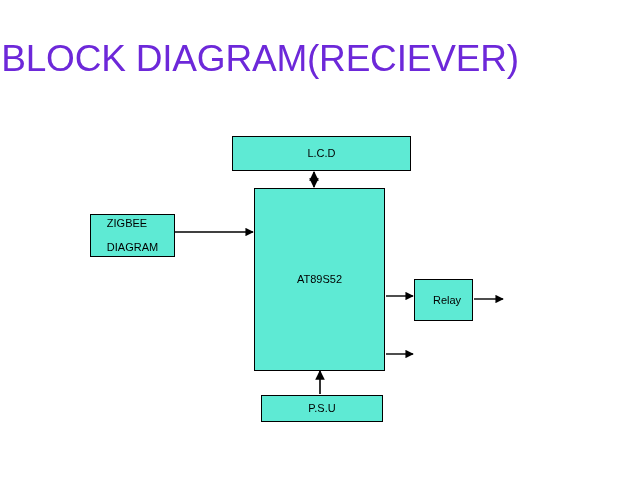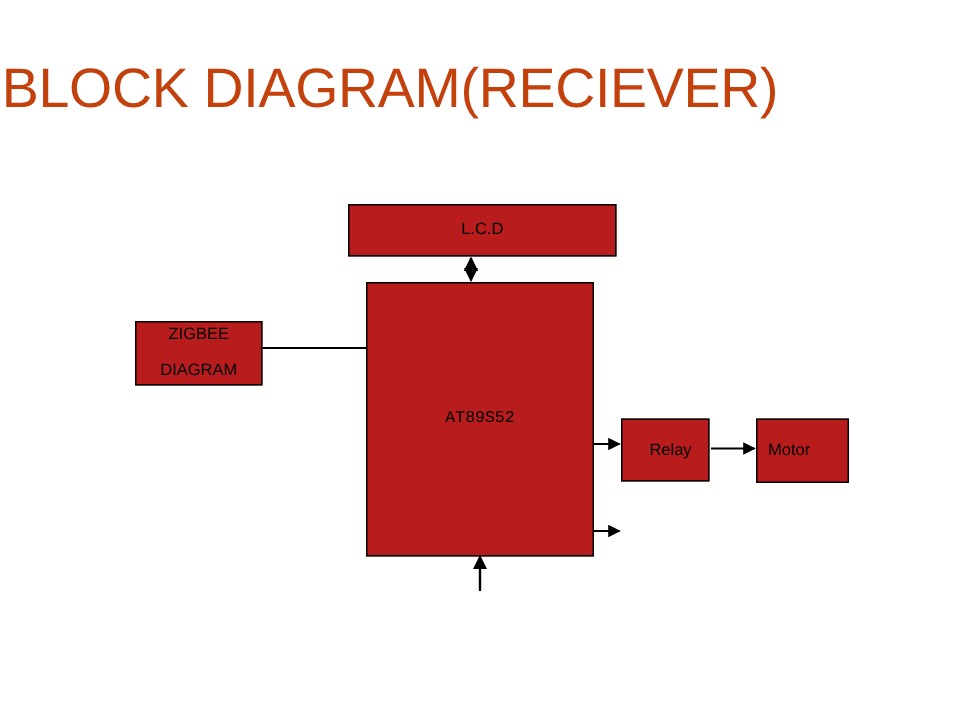--- a/index.html
+++ b/index.html
@@ -18,52 +18,52 @@
   }
   #title {
     position: absolute;
     left: 0;
     top: 38px;
     width: 520px;
     text-align: center;
     font-size: 37px;
     font-weight: 400;
     letter-spacing: -0.2px;
-    color: #c2410c;
+    color: #6d28d9;
     white-space: nowrap;
   }
   .node {
     position: absolute;
     box-sizing: border-box;
     border: 1px solid #000000;
-    background: #b91c1c;
+    background: #5eead4;
     font-size: 11px;
     line-height: 1.35;
     color: #000000;
     display: flex;
     align-items: center;
     justify-content: center;
     text-align: center;
   }
   .node.left-text {
     justify-content: flex-start;
     padding-left: 7px;
     text-align: left;
   }
   .node .stack {
     display: flex;
     flex-direction: column;
-    align-items: center;
+    align-items: flex-start;
     justify-content: center;
     gap: 9px;
   }
   
   #node-lcd     { left: 232px; top: 136px; width: 179px; height: 35px; }
   #node-zigbee  { left: 90px;  top: 214px; width: 85px;  height: 43px; }
-  #node-mcu     { left: 244px; top: 188px; width: 152px; height: 183px; font-family: Liberation Mono, monospace; }
+  #node-mcu     { left: 254px; top: 188px; width: 131px; height: 183px; }
   #node-relay   { left: 414px; top: 279px; width: 59px;  height: 42px; justify-content: center; }
   #node-motor   { left: 504px; top: 279px; width: 62px;  height: 43px; }
   #node-buzzer  { left: 414px; top: 337px; width: 60px;  height: 36px; }
   #node-psu     { left: 261px; top: 395px; width: 122px; height: 27px; }
 
   #wires {
     position: absolute;
     left: 0;
     top: 0;
     width: 638px;
@@ -125,19 +125,19 @@
   </div>
 
   <div class="node" id="node-mcu">
     <span>AT89S52</span>
   </div>
 
   <div class="node left-text" id="node-relay">
     <span>Relay</span>
   </div>
 
-  <div class="node left-text" id="node-motor">
-    <span>Motor</span>
-  </div>
 
 
+  <div class="node" id="node-psu">
+    <span>P.S.U</span>
+  </div>
 
 </div>
 
 </body></html>

